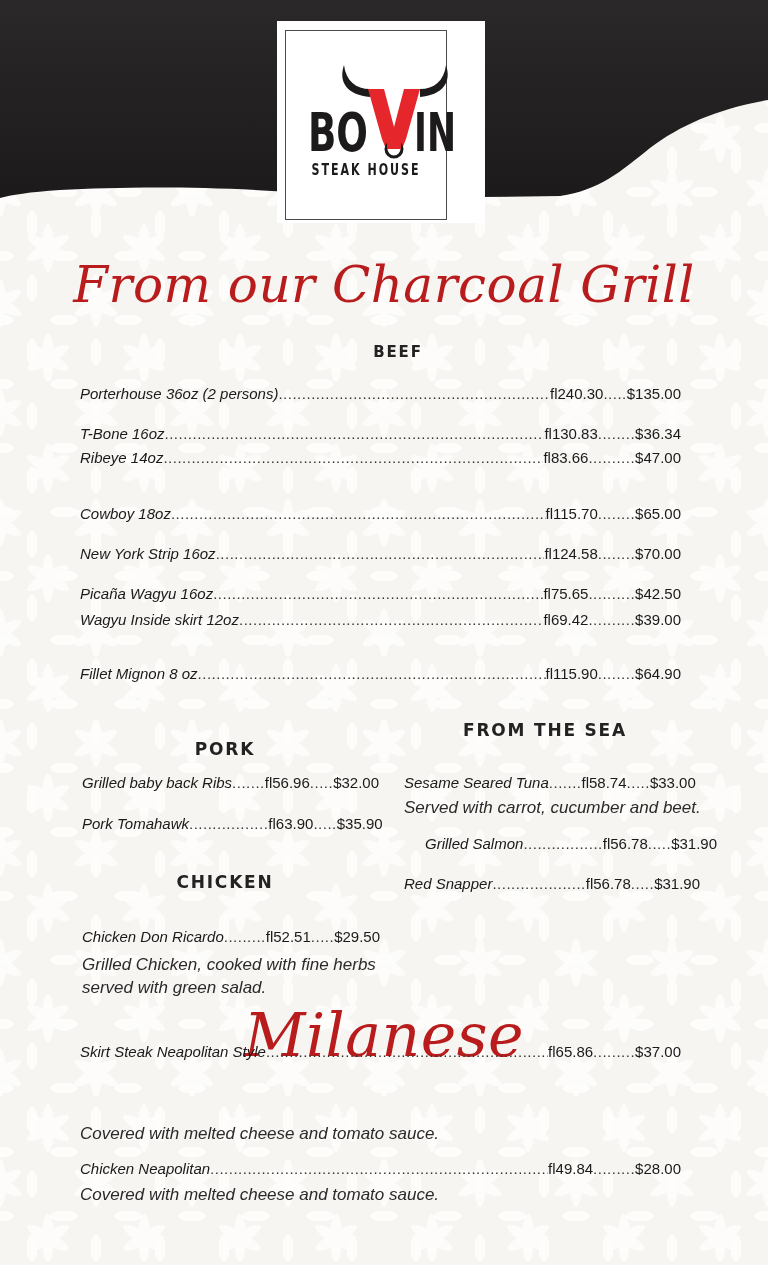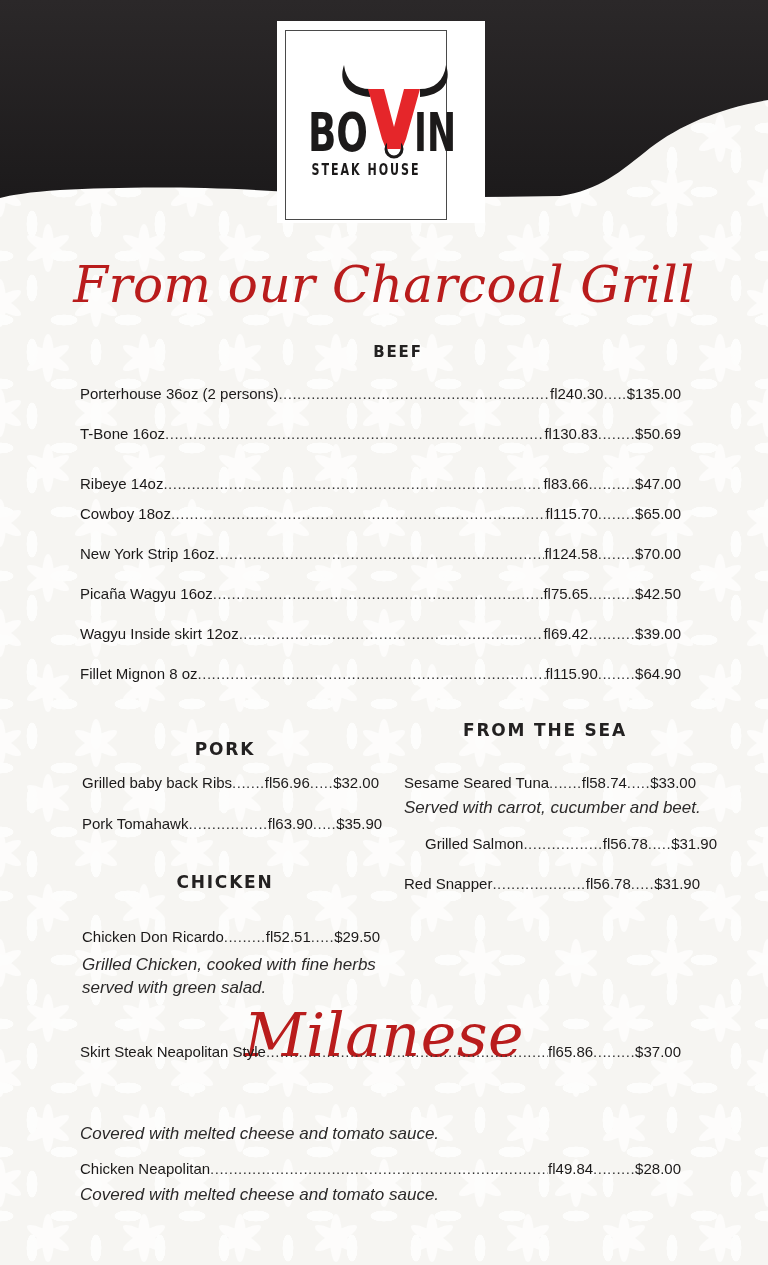--- a/index.html
+++ b/index.html
@@ -54,21 +54,21 @@
   .pork-heading { left: 80px; width: 290px; top: 739px; }
   .sea-heading { left: 400px; width: 290px; top: 720px; }
   .chicken-heading { left: 80px; width: 290px; top: 872px; }
 
   .row {
     position: absolute; display: flex; align-items: baseline;
     font-family: "Liberation Sans", sans-serif; font-size: 15px; color: #1b1919;
     white-space: nowrap; overflow: hidden;
     transform-origin: left center;
   }
-  .row .name { flex: 0 0 auto; }
+  .row .name { flex: 0 0 auto; font-style: italic; }
   .row .dots { flex: 1 1 auto; overflow: hidden; letter-spacing: 0.5px; color: #333; }
   .row .dots::before {
     content: "................................................................................................................................................................................";
   }
   .row .fl, .row .usd { flex: 0 0 auto; }
   .row .mid-dots { flex: 0 0 auto; letter-spacing: 0.5px; color:#333; }
 
   .beef-row { left: 80px; width: 601px; }
   .desc {
     position: absolute; font-family: "Liberation Sans", sans-serif; font-style: italic;
@@ -138,23 +138,23 @@
   <span class="dots"></span>
   <span class="fl">fl240.30</span>
   <span class="mid-dots">.....</span>
   <span class="usd">$135.00</span>
 </div>
 <div class="row beef-row" style="top:425px">
   <span class="name">T-Bone 16oz</span>
   <span class="dots"></span>
   <span class="fl">fl130.83</span>
   <span class="mid-dots">........</span>
-  <span class="usd">$50.69</span>
-</div>
-<div class="row beef-row" style="top:475px">
+  <span class="usd">$36.34</span>
+</div>
+<div class="row beef-row" style="top:449px">
   <span class="name">Ribeye 14oz</span>
   <span class="dots"></span>
   <span class="fl">fl83.66</span>
   <span class="mid-dots">..........</span>
   <span class="usd">$47.00</span>
 </div>
 <div class="row beef-row" style="top:505px">
   <span class="name">Cowboy 18oz</span>
   <span class="dots"></span>
   <span class="fl">fl115.70</span>
@@ -168,21 +168,21 @@
   <span class="mid-dots">........</span>
   <span class="usd">$70.00</span>
 </div>
 <div class="row beef-row" style="top:585px">
   <span class="name">Picaña Wagyu 16oz</span>
   <span class="dots"></span>
   <span class="fl">fl75.65</span>
   <span class="mid-dots">..........</span>
   <span class="usd">$42.50</span>
 </div>
-<div class="row beef-row" style="top:625px">
+<div class="row beef-row" style="top:611px">
   <span class="name">Wagyu Inside skirt 12oz</span>
   <span class="dots"></span>
   <span class="fl">fl69.42</span>
   <span class="mid-dots">..........</span>
   <span class="usd">$39.00</span>
 </div>
 <div class="row beef-row" style="top:665px">
   <span class="name">Fillet Mignon 8 oz</span>
   <span class="dots"></span>
   <span class="fl">fl115.90</span>

